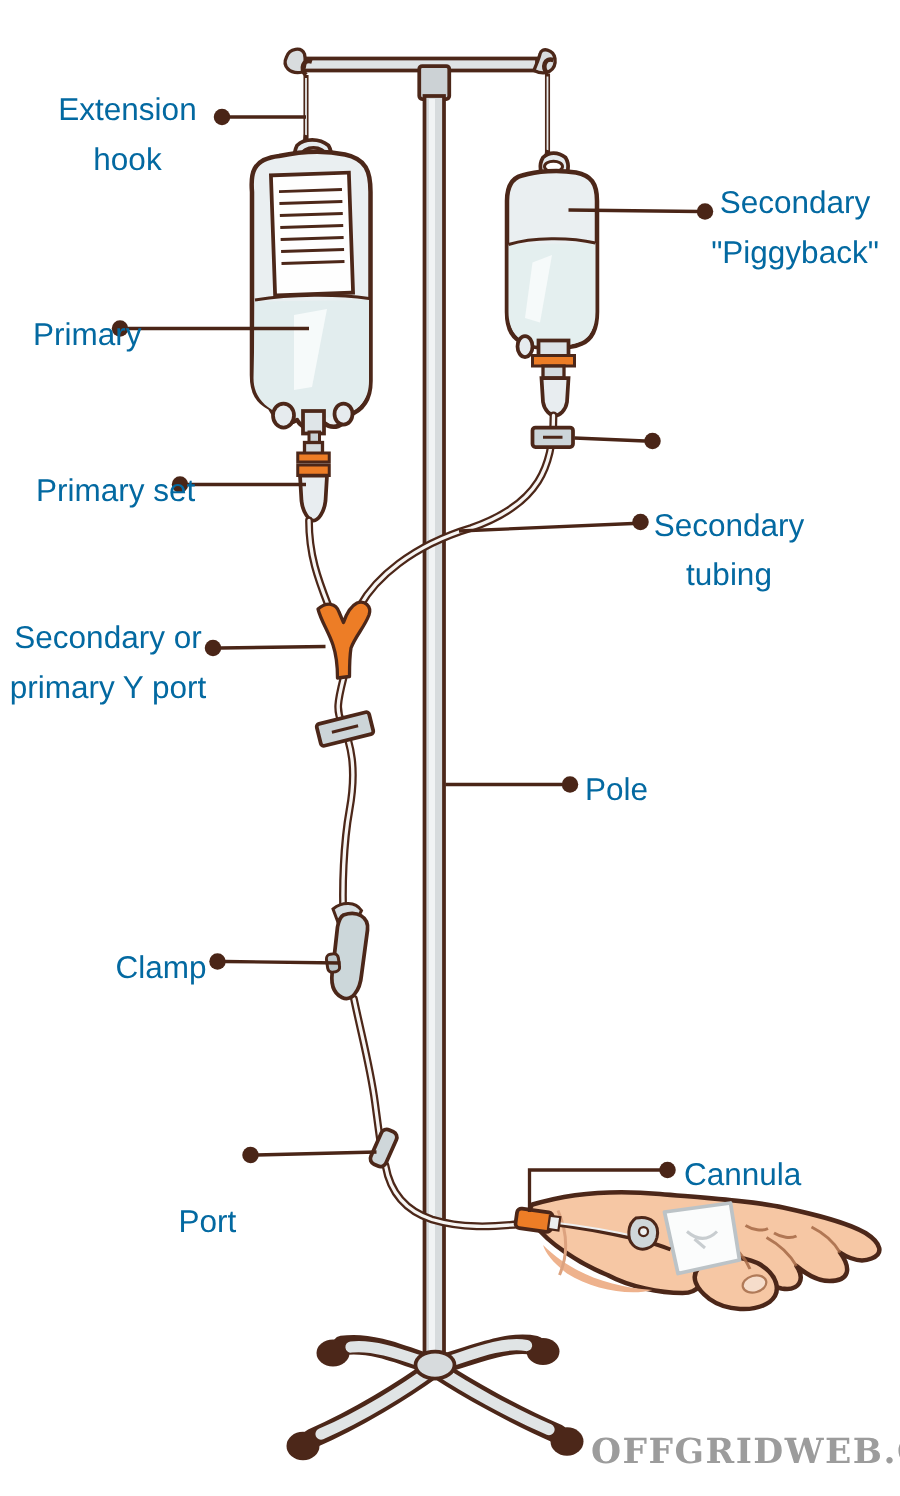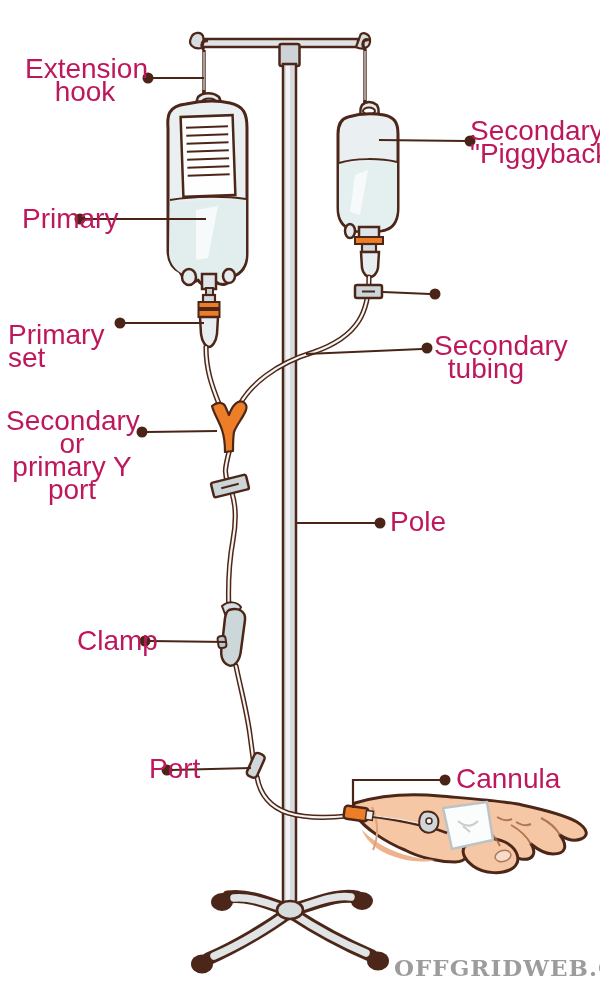--- a/index.html
+++ b/index.html
@@ -2,21 +2,21 @@
 <html><head>
 <meta charset="utf-8">
 <style>
   html,body{margin:0;padding:0;background:#ffffff;}
   .canvas{
     position:relative;width:600px;height:997px;background:#ffffff;overflow:hidden;
     font-family:"Liberation Sans",sans-serif;
   }
   .canvas svg{position:absolute;left:0;top:0;}
   .label{
-    position:absolute;color:#be185d;font-size:28px;line-height:23px;
+    position:absolute;color:#0369a1;font-size:21px;line-height:33px;
     white-space:pre-line;z-index:5;
   }
   .label.center{text-align:center;}
   .watermark{
     position:absolute;left:394px;top:954px;z-index:5;
     font-family:"DejaVu Serif","Liberation Serif",serif;font-weight:700;
     font-size:23px;color:#9c9c9c;letter-spacing:1px;
   }
 </style>
 </head>
@@ -229,25 +229,25 @@
     <g>
           <path d="M440,780 L353,780 L353,808" fill="none"></path>
           <circle cx="445" cy="780" r="5.5" stroke="none"></circle>
         </g>
   </g>
 </svg>
 
   <div class="label center" style="left:25px;top:57px;width:120px;">Extension
 hook</div>
   <div class="label" style="left:22px;top:207px;width:80px;">Primary</div>
-  <div class="label" style="left:8px;top:311px;width:110px;margin-top:12px;">Primary set</div>
+  <div class="label" style="left:24px;top:311px;width:110px;">Primary set</div>
   <div class="label center" style="left:6px;top:409px;width:132px;">Secondary or
 primary Y port</div>
   <div class="label" style="left:77px;top:629px;width:65px;">Clamp</div>
-  <div class="label" style="left:119px;top:757px;width:45px;margin-left:30px;">Port</div>
+  <div class="label" style="left:119px;top:798px;width:45px;">Port</div>
   <div class="label center" style="left:470px;top:119px;width:120px;">Secondary
 "Piggyback"</div>
   <div class="label center" style="left:434px;top:334px;width:104px;">Secondary
 tubing</div>
   <div class="label" style="left:390px;top:510px;width:60px;">Pole</div>
   <div class="label" style="left:456px;top:767px;width:95px;">Cannula</div>
 
   <div class="watermark">OFFGRIDWEB.COM</div>
 </div>
 

